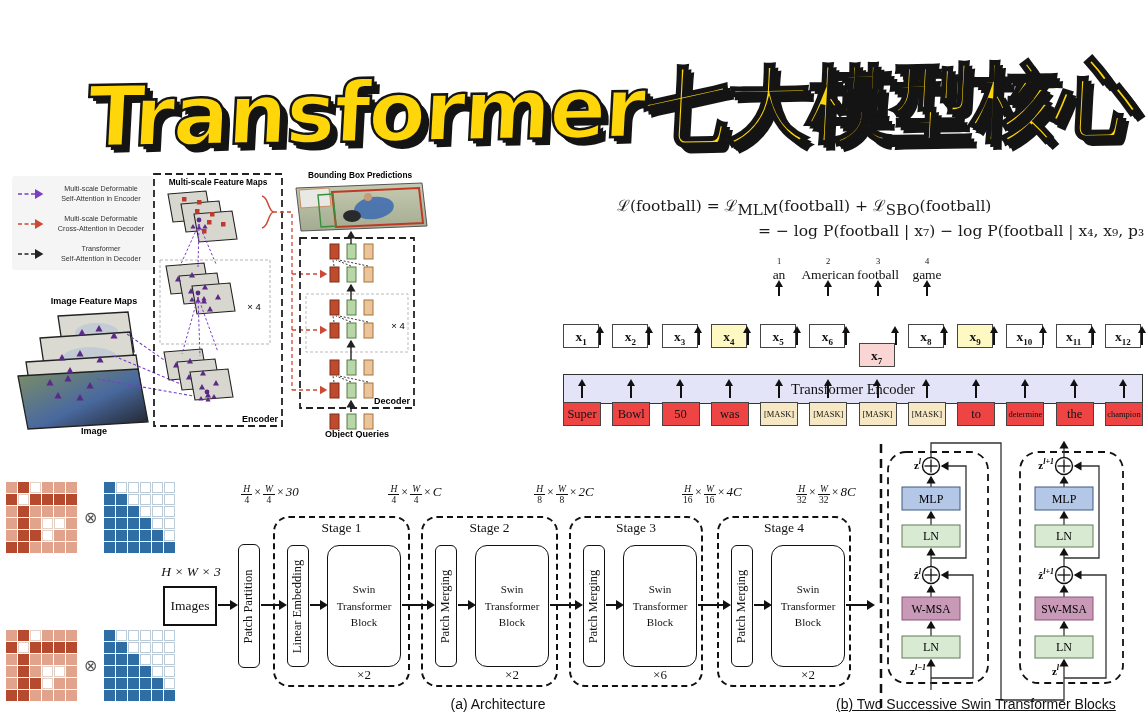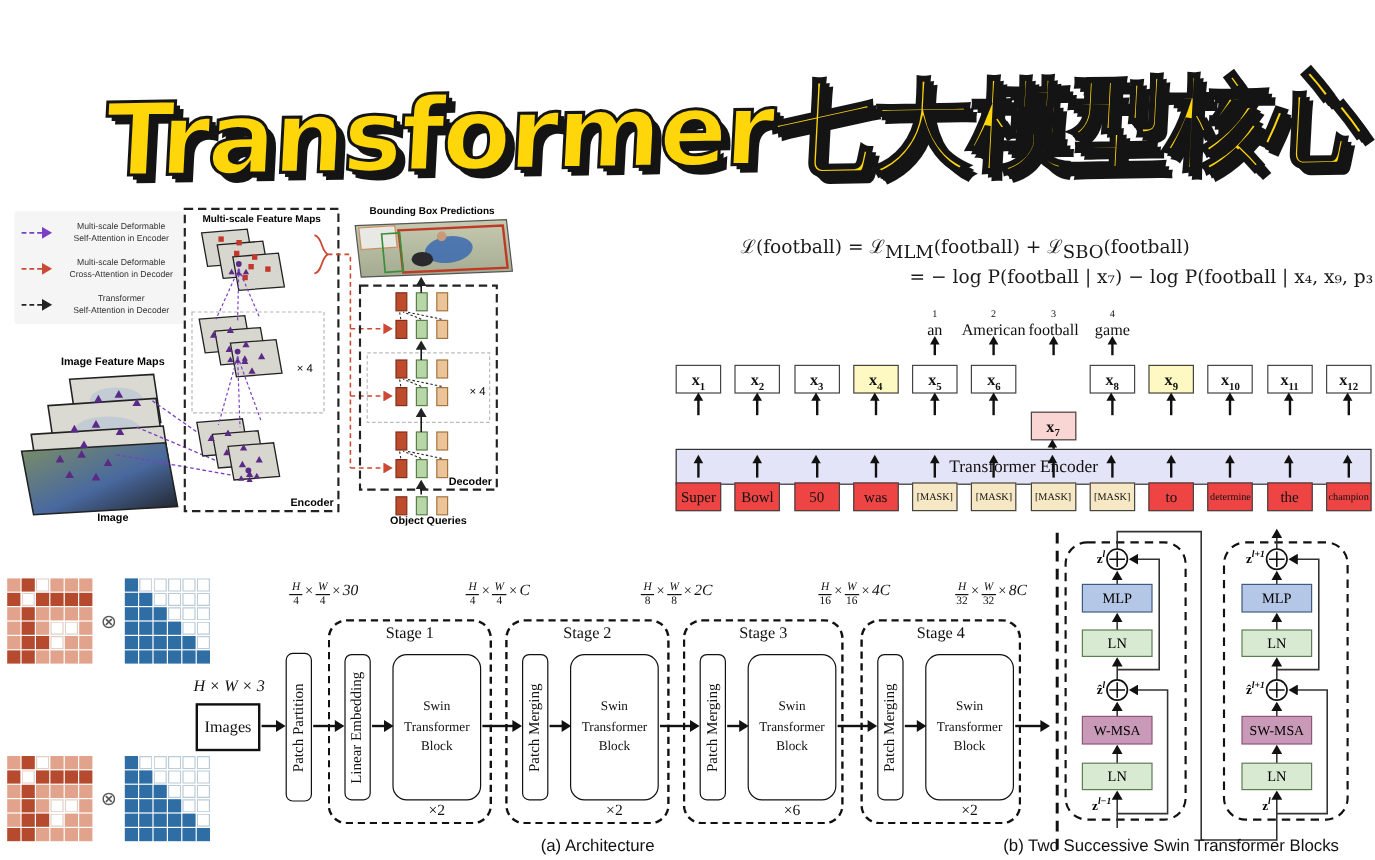--- a/index.html
+++ b/index.html
@@ -19,21 +19,21 @@
   .formula .fx{font-weight:normal;}
   .f1{left:54px;top:8px;}
   .f2{left:195px;top:36px;}
   .ann{position:absolute;top:70px;width:84px;text-align:center;}
   .ann .num{font-size:8.5px;font-family:"Liberation Serif",serif;color:#111;}
   .ann .word{font-size:13.5px;font-family:"Liberation Serif",serif;margin-top:1px;}
   .row{position:absolute;left:0;width:580px;display:flex;justify-content:space-between;}
   .tokrow{top:118px;}
   .inprow{top:216px;}
   .arow{top:199px;}
-  .scol{width:38px;display:flex;flex-direction:column;align-items:center;}
+  .scol{width:38px;display:flex;flex-direction:row;align-items:center;}
   .tok{width:38px;height:24px;border:1px solid #444;background:#fff;text-align:center;
     line-height:23px;font-family:"Liberation Serif",serif;font-weight:bold;font-size:13.5px;box-sizing:border-box;}
   .tok sub{font-size:9px;font-weight:bold;}
   .tok-blue{background:#fef9c3;}
   .tok-pink{background:#F9D5D3;margin-top:39px;}
   .tok + .uar{margin-top:5px;}
   .inp{width:38px;height:24px;border:1px solid #444;background:#ef4444;text-align:center;
     line-height:22px;font-family:"Liberation Serif",serif;font-size:12.5px;box-sizing:border-box;overflow:hidden;}
   .inp-mask{background:#F6E8C4;font-size:8.5px;letter-spacing:0;}
   .inp-small{font-size:8.5px;}
@@ -78,21 +78,21 @@
   .vbox>span{transform:rotate(-90deg);white-space:nowrap;font-family:"Liberation Serif",serif;font-size:12.5px;}
   .stb{position:absolute;top:545px;width:74px;height:122px;border:1.6px solid #111;border-radius:12px;
     background:#fff;display:flex;align-items:center;justify-content:center;text-align:center;
     font-family:"Liberation Serif",serif;font-size:11px;line-height:1.5;padding:0 8px;box-sizing:border-box;}
   .mult{position:absolute;top:667px;width:74px;text-align:center;font-family:"Liberation Serif",serif;font-size:13px;}
   .harrow{position:absolute;height:2px;background:#111;}
   .harrow::after{content:"";position:absolute;right:-7px;top:-4px;width:0;height:0;
     border-top:5px solid transparent;border-bottom:5px solid transparent;border-left:8px solid #111;}
   .cap{position:absolute;font-size:14px;color:#111;}
   .cap-a{left:408px;top:696px;width:180px;text-align:center;}
-  .cap-b{left:836px;top:696px;width:310px;text-align:left;}
+  .cap-b{left:836px;top:696px;width:310px;text-align:left;text-decoration:underline;}
   svg text{font-family:"Liberation Sans",sans-serif;}
   svg .sv-serif{font-family:"Liberation Serif",serif;}
 </style>
 </head>
 <body>
 
 <div class="canvas">
 
   <div class="big-title">Transformer七大模型核心</div>
 

